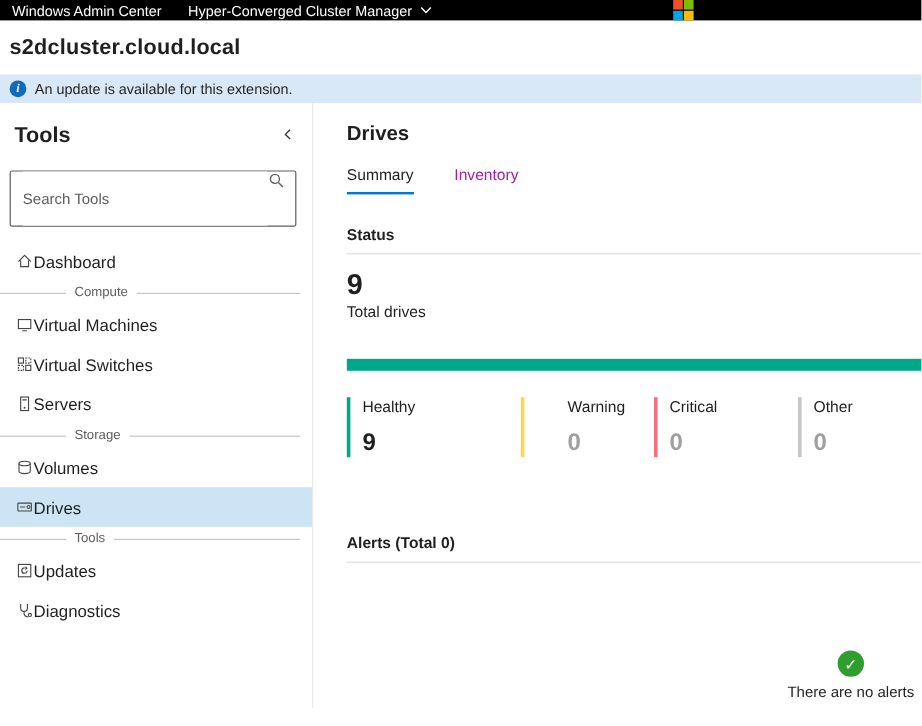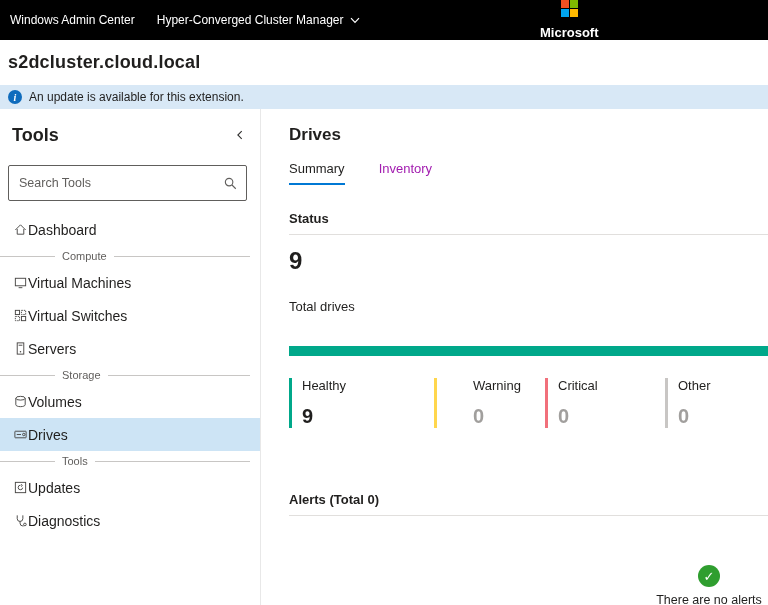--- a/index.html
+++ b/index.html
@@ -4,21 +4,21 @@
 <style>
   * { margin:0; padding:0; box-sizing:border-box; }
   html,body { width:768px; height:605px; }
   body {
     font-family:"Liberation Sans", sans-serif;
     background:#ffffff; color:#201f1e; overflow:hidden;
   }
 
   
   .topbar {
-    height:40px; background:#000000; color:#ffffff;
+    height:17px; background:#000000; color:#ffffff;
     display:flex; align-items:center; font-size:12px; position:relative;
   }
   .topbar .app-title { padding:0 12px 0 10px; cursor:pointer; }
   .solution { display:flex; align-items:center; gap:7px; padding:0 10px; cursor:pointer; }
   .ms-brand { position:absolute; left:540px; top:0; height:32px; display:flex; align-items:center; gap:8px; font-weight:bold; font-size:13px;flex-direction:column; }
   .ms-logo { width:17px; height:17px; display:grid; grid-template-columns:8px 8px; grid-template-rows:8px 8px; gap:1px; }
   .ms-logo i { display:block; }
   .ms-logo i:nth-child(1){ background:#f25022; }
   .ms-logo i:nth-child(2){ background:#7fba00; }
   .ms-logo i:nth-child(3){ background:#00a4ef; }
@@ -40,22 +40,22 @@
   .content { display:flex; height:504px; }
   .sidebar { width:261px; border-right:1px solid #e8e8e8; padding-top:14px; background:#fff; flex:0 0 261px; }
   .main { flex:1; position:relative; padding:16px 0 0 28px; }
 
   
   .tools-header { display:flex; justify-content:space-between; align-items:center; padding:0 14px 0 12px; height:24px; margin-bottom:18px; }
   .tools-header .t { font-size:18px; font-weight:bold; }
   .collapse-btn { cursor:pointer; display:flex; align-items:center; }
 
   .search-box {
-    margin:0 13px 12px 8px; height:36px; border:1px solid #605e5c; border-radius:2px;
-    display:flex; align-items:center; padding:0 8px 0 10px; background:#fff;
+    margin:0 13px 12px 8px; height:47px; border:1px solid #605e5c; border-radius:2px;
+    display:flex; padding:0 8px 0 10px; background:#fff;
   }
   .search-box input { border:none; outline:none; flex:1; font-size:12.5px; font-family:"Liberation Sans", sans-serif; color:#201f1e; }
   .search-box input::placeholder { color:#605e5c; }
 
   nav { margin-top:12px; }
   .nav-item { height:33px; display:flex; align-items:center; padding-left:12px; font-size:14px; cursor:pointer; }
   .nav-item.selected, .nav-item.selected:hover { background:#cde4f5; }
   .nav-icon { width:16px; display:flex; justify-content:center; align-items:center; }
 
   .nav-divider { display:flex; align-items:center; height:20px; font-size:11px; color:#605e5c; }
@@ -66,21 +66,21 @@
   .main-title { font-size:17px; font-weight:bold; }
   .tabs { display:flex; gap:34px; margin-top:16px; font-size:13px; }
   .tab { padding-bottom:7px; color:#a21caf; cursor:pointer; border-bottom:2px solid transparent; }
   .tab.active { color:#201f1e; border-bottom-color:#0078d4; }
 
   .section-heading { font-size:13px; font-weight:bold; padding-bottom:8px; border-bottom:1px solid #e1dfdd; }
   .status-heading { margin-top:26px; }
   .alerts-heading { margin-top:64px; }
 
   .big-number { font-size:24px; font-weight:bold; margin-top:12px; }
-  .total-label { font-size:13px; margin-top:24px; }
+  .total-label { font-size:13px; }
 
   .health-bar { height:10px; background:#00a88a; margin-top:32px; }
 
   .tiles { display:flex; margin-top:22px; }
   .tile { border-left:3px solid #c8c6c4; padding-left:10px; }
   .tile-healthy  { width:145px; border-left-color:#00a88a; }
   .tile-warning  { width:111px; border-left-color:#ffd64d;padding-left:36px; }
   .tile-critical { width:120px; border-left-color:#f1707b; }
   .tile-other    { width:103px; border-left-color:#c8c6c4; }
   .tile .label { font-size:13px; }

